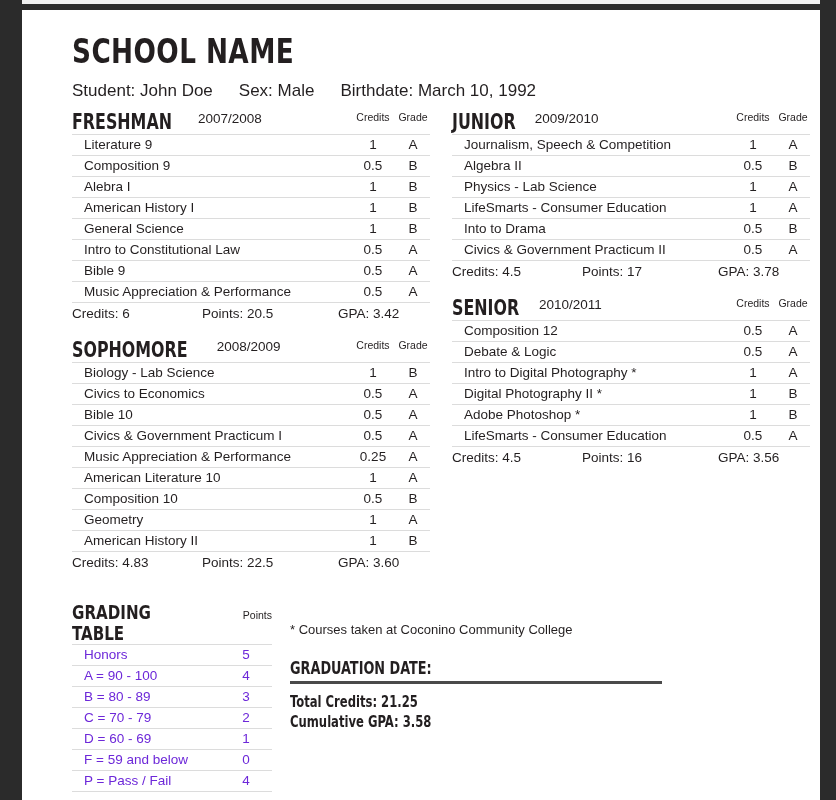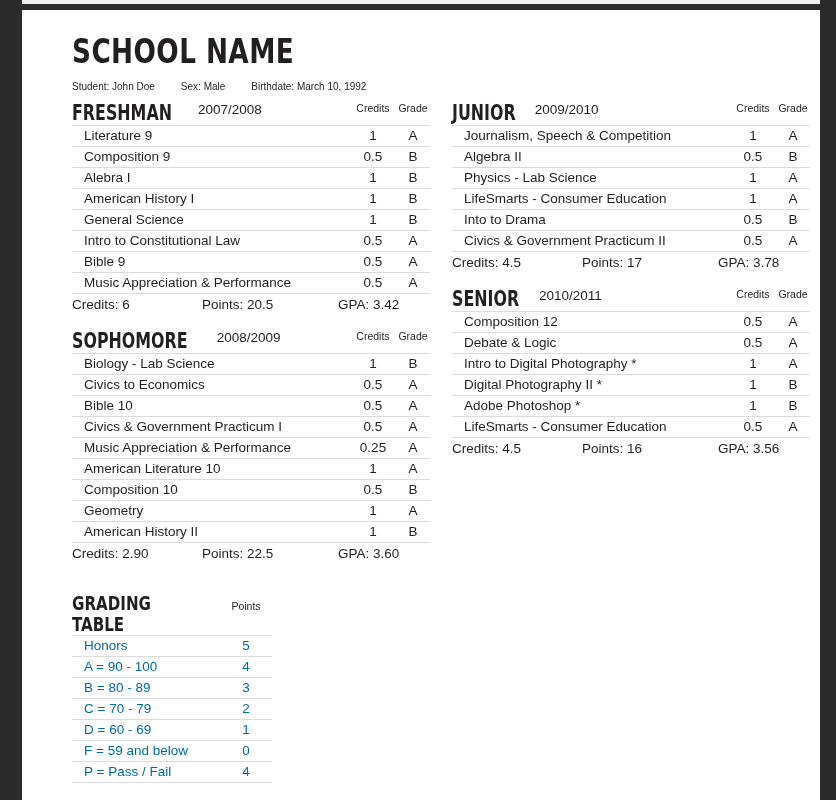--- a/index.html
+++ b/index.html
@@ -39,21 +39,21 @@
     font-weight: 700;
     font-size: 34px;
     letter-spacing: 0.5px;
     color: #231f20;
     line-height: 1;
     margin: 0 0 13px 0;
     transform: scaleX(0.86);
     transform-origin: left center;
   }
   .student-line {
-    font-size: 10px;
+    font-size: 17px;
     color: #231f20;
     margin-bottom: 10px;
     white-space: nowrap;
   }
   .student-line span.gap { display: inline-block; width: 26px; }
 
   
   .cols {
     display: flex;
     gap: 22px;
@@ -133,30 +133,30 @@
     line-height: 1.05;
     flex: 1 1 auto;
     transform: scaleX(0.84);
     transform-origin: left bottom;
   }
   .grading-points-head {
     font-size: 10.5px;
     color: #231f20;
     width: 52px;
     flex: 0 0 52px;
-    text-align: center;
+    text-align: right;
   }
   table.grading {
     width: 100%;
     border-collapse: collapse;
     table-layout: fixed;
   }
   table.grading td {
     font-size: 13.5px;
-    color: #0369a1;
+    color: #6d28d9;
     border-bottom: 1px solid #dcdcdc;
     padding: 1px 0 2px 0;
     height: 17px;
   }
   table.grading tr:first-child td { border-top: 1px solid #dcdcdc; }
   table.grading td.gname { padding-left: 12px; }
   table.grading td.gpts { width: 52px; text-align: center; }
 
   
   .lower {
@@ -315,21 +315,21 @@
               <td class="cgrad">A</td>
             </tr>
             <tr>
               <td class="cname">American History II</td>
               <td class="ccred">1</td>
               <td class="cgrad">B</td>
             </tr>
           </tbody>
         </table>
         <div class="totals">
-          <div class="t-credits">Credits: 2.90</div>
+          <div class="t-credits">Credits: 4.83</div>
           <div class="t-points">Points: 22.5</div>
           <div class="t-gpa">GPA: 3.60</div>
         </div>
       </div>
     <div class="col" id="col-right">
         <div class="sec-head">
           <div class="sec-title">JUNIOR</div>
           <div class="sec-years">2009/2010</div>
           <div class="colhead ch-credits">Credits</div>
           <div class="colhead ch-grade">Grade</div>
@@ -455,16 +455,23 @@
               <td class="gpts">0</td>
             </tr>
             <tr>
               <td class="gname">P = Pass / Fail</td>
               <td class="gpts">4</td>
             </tr>
           </tbody>
       </table>
     </div>
 
+    <div class="lower-right">
+      <div class="footnote">* Courses taken at Coconino Community College</div>
+      <div class="grad-title">GRADUATION DATE:</div>
+      <div class="grad-rule"></div>
+      <div class="grad-stat">Total Credits: 21.25</div>
+      <div class="grad-stat">Cumulative GPA: 3.58</div>
+    </div>
 
   </div>
 
 </div>
 
 </body></html>

